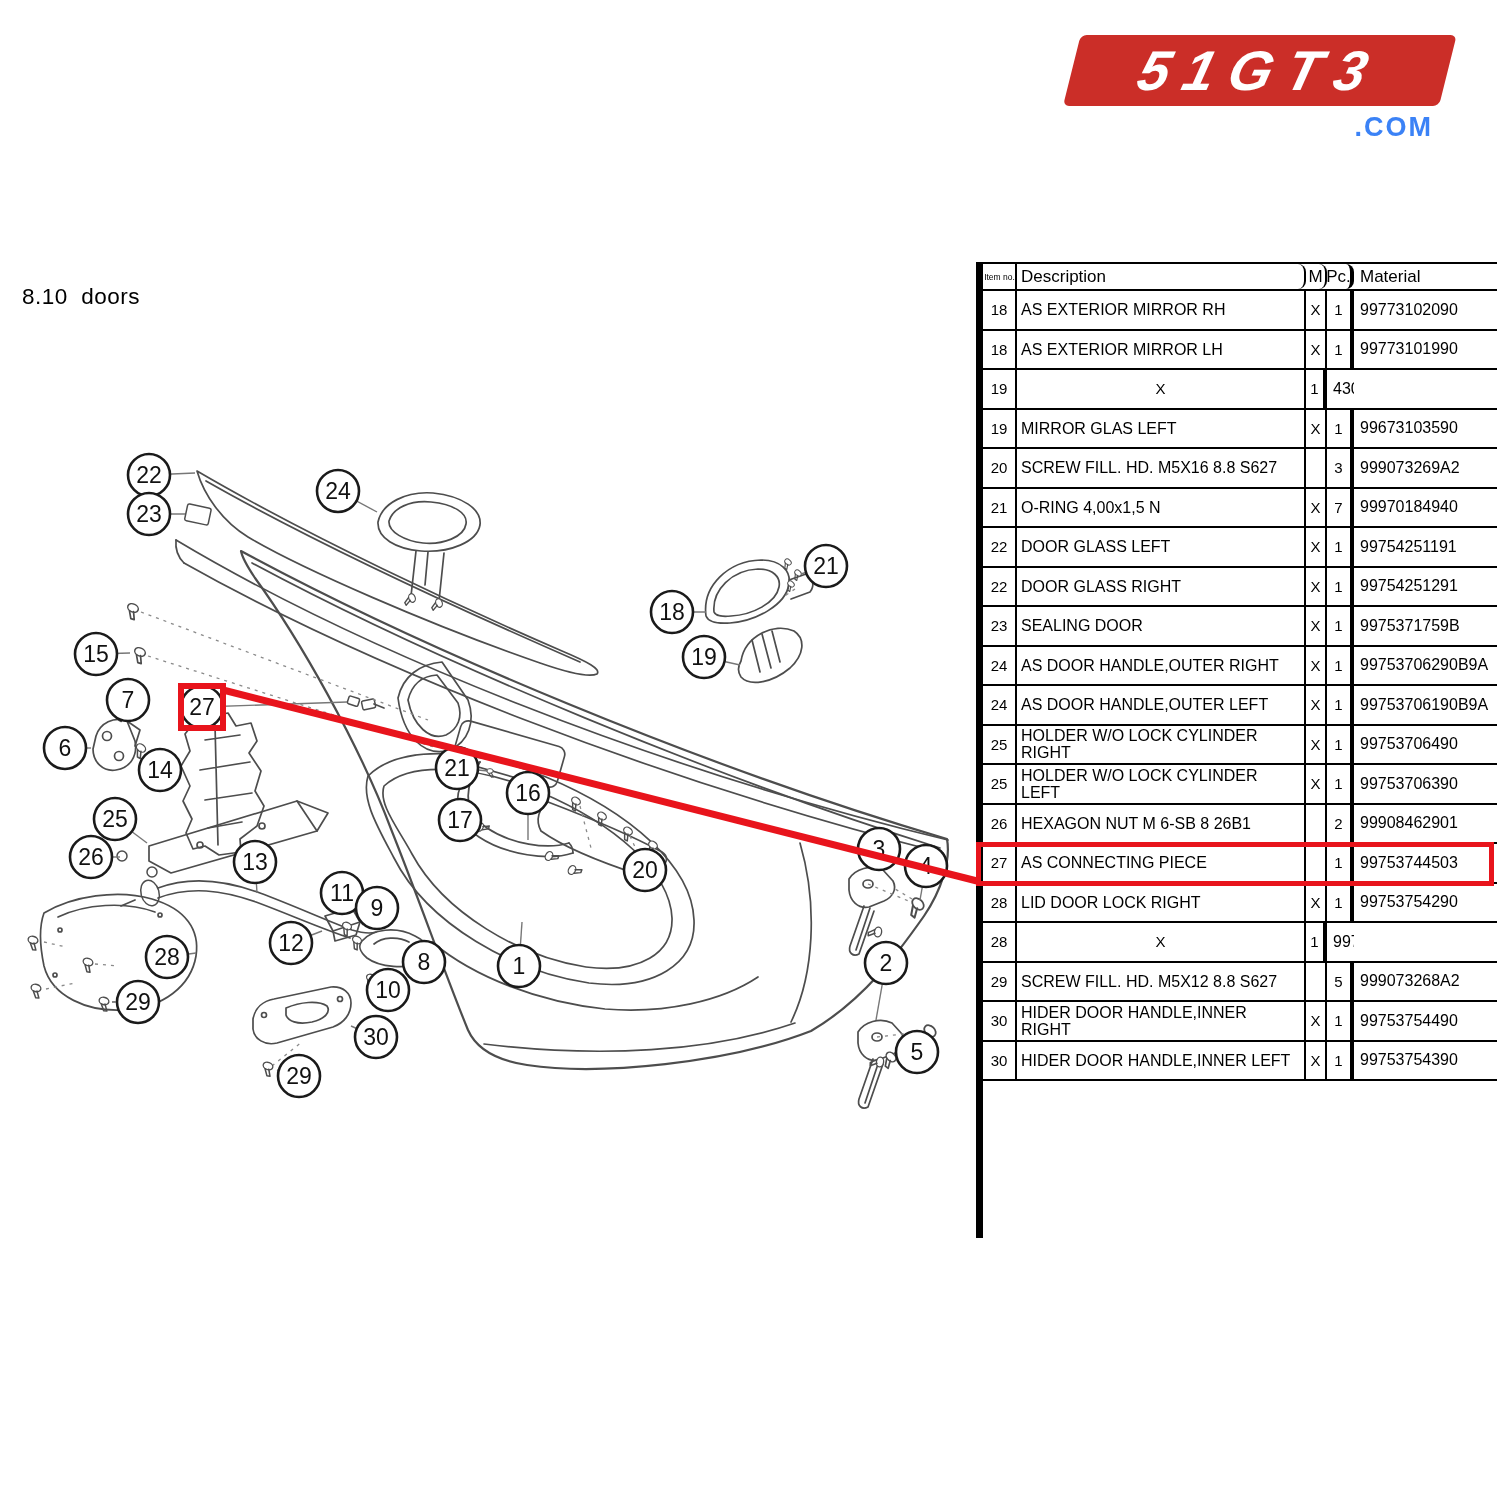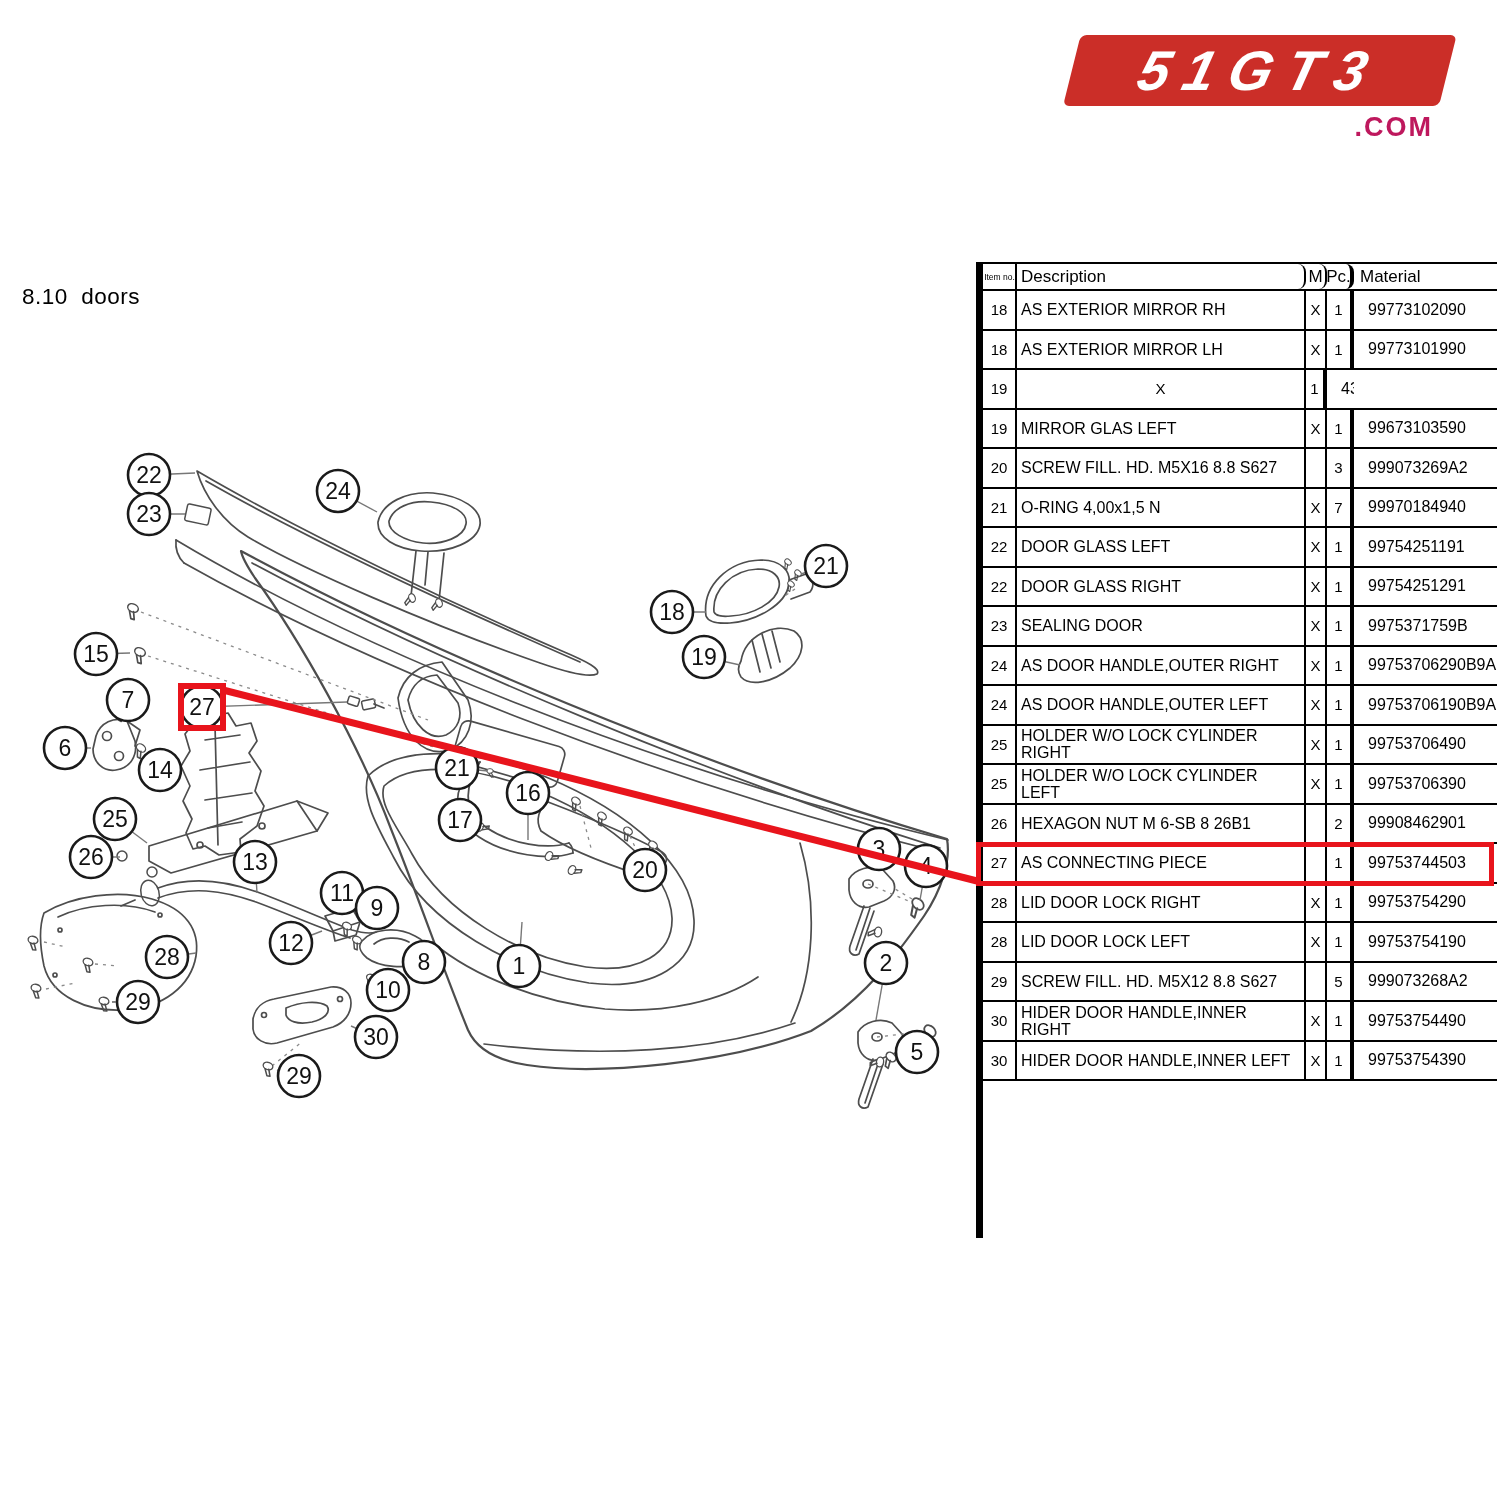--- a/index.html
+++ b/index.html
@@ -27,38 +27,38 @@
   #parts-table{position:absolute;left:983px;top:262px;width:514px;}
   #parts-table *{box-sizing:border-box;}
   .thead,.trow{display:grid;grid-template-columns:34px 289px 21px 27px 143px;}
   .thead{height:29px;border-top:2px solid #000;border-bottom:2px solid #000;}
   .trow{height:39.5px;border-bottom:2px solid #000;}
   .c{border-right:2px solid #000;display:flex;align-items:center;overflow:hidden;background:transparent;}
   .ci{justify-content:center;font-size:15px;text-align:center;}
   .cd{padding-left:4px;font-size:16px;line-height:17px;white-space:pre-line;}
   .cm{justify-content:center;font-size:15px;}
   .cp{justify-content:center;font-size:15px;border-right:4px solid #000;}
-  .cmat{padding-left:14px;font-size:16px;border-right:none;}
+  .cmat{padding-left:6px;font-size:16px;border-right:none;}
   .hc{font-size:17px;border-radius:8px;}
   .hitem{font-size:8.5px;padding-left:1px;}
   .hdesc{padding-left:4px;}
   .hmat{padding-left:6px;border-right:none;}
 
   #red-row-box{position:absolute;background:transparent;pointer-events:none;}
 </style>
 </head>
 <body>
 
 <div class="page-title">8.10  doors</div>
 
 <div class="logo">
   <div class="logo-box" id="logo-box" style="background: rgb(203, 46, 40);">
     <span class="logo-text">51GT3</span>
   </div>
-  <div class="logo-com" id="logo-com" style="color: #be185d;">.COM</div>
+  <div class="logo-com" id="logo-com" style="color: #3b82f6;">.COM</div>
 </div>
 
 <svg id="diagram" width="1500" height="1500" viewBox="0 0 1500 1500">
   <defs>
     <g id="scrw">
       <ellipse class="artf" cx="0" cy="0" rx="5.5" ry="4"></ellipse>
       <path class="art" d="M2,3 L6,10 M-2,4 L2.5,10.5 M6,10 L2.5,10.5"></path>
     </g>
   </defs>
 
@@ -528,21 +528,20 @@
       </div>
       <div class="trow">
         <div class="c ci">28</div>
         <div class="c cd">LID DOOR LOCK RIGHT</div>
         <div class="c cm">X</div>
         <div class="c cp">1</div>
         <div class="c cmat">99753754290</div>
       </div>
       <div class="trow">
         <div class="c ci">28</div>
-        <div class="c cd">LID DOOR LOCK LEFT</div>
         <div class="c cm">X</div>
         <div class="c cp">1</div>
         <div class="c cmat">99753754190</div>
       </div>
       <div class="trow">
         <div class="c ci">29</div>
         <div class="c cd">SCREW FILL. HD. M5X12 8.8 S627</div>
         <div class="c cm"></div>
         <div class="c cp">5</div>
         <div class="c cmat">999073268A2</div>

